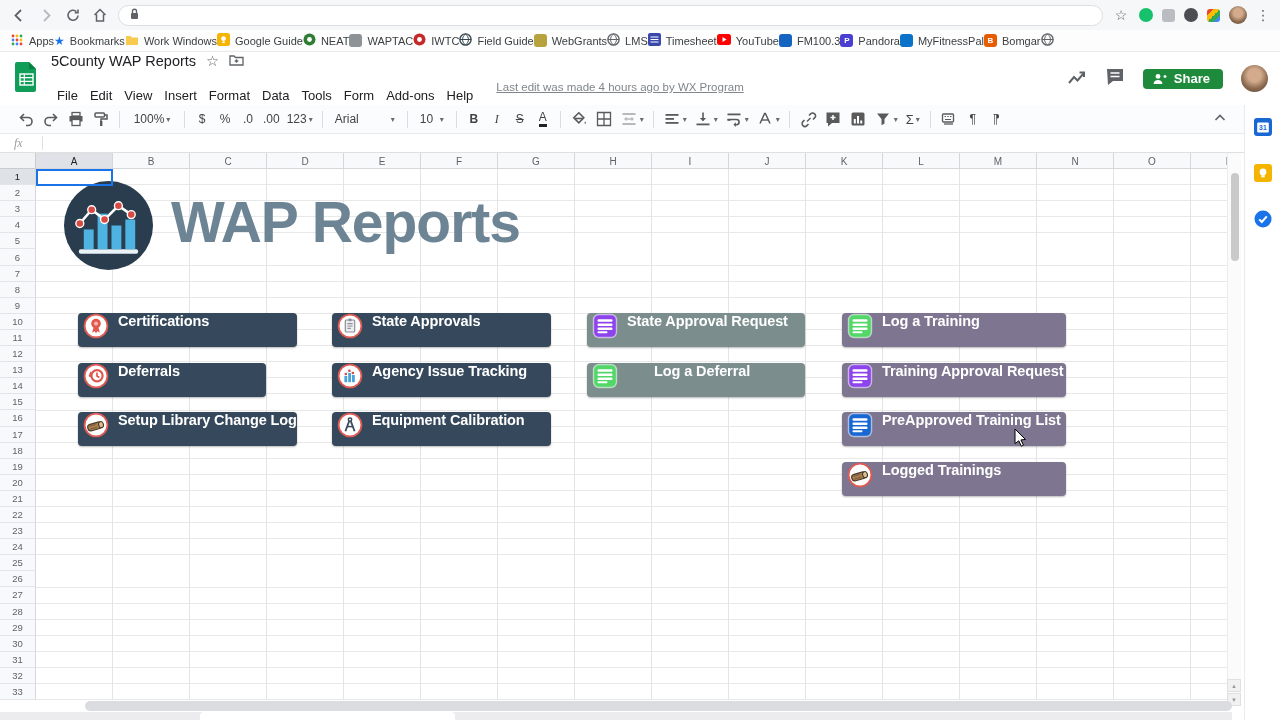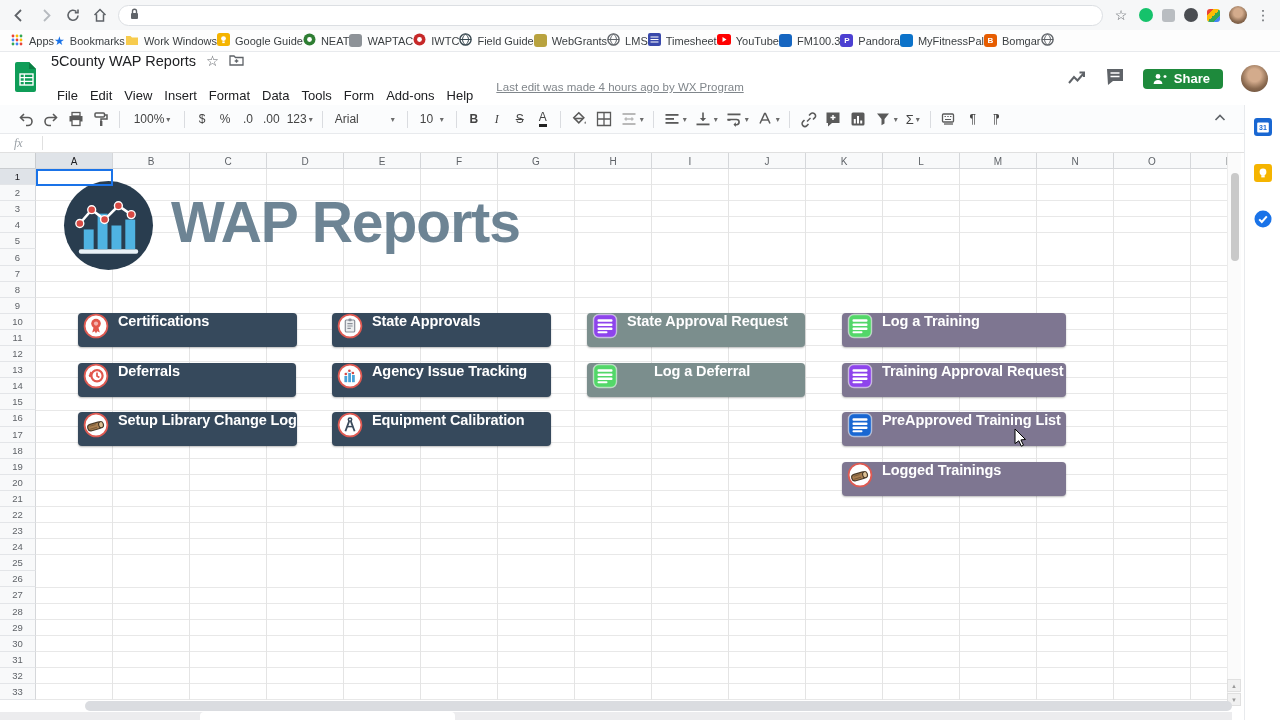--- a/index.html
+++ b/index.html
@@ -628,21 +628,21 @@
             <g fill="#fff">
               <rect x="5.5" y="6.2" width="15" height="2.5" rx="1"></rect>
               <rect x="5.5" y="10.4" width="15" height="2.5" rx="1"></rect>
               <rect x="5.5" y="14.6" width="15" height="2.5" rx="1"></rect>
               <rect x="5.5" y="18.3" width="10" height="1.9" rx="0.9"></rect>
             </g>
           </svg>
         </span>
         <span>Log  a Training</span>
       </div>
-      <div class="tile navy" style="left: 78px; top: 363px; width: 218px;">
+      <div class="tile navy" style="left: 78px; top: 363px; width: 188px;">
         <span class="tic">
           <svg width="26" height="26" viewBox="0 0 26 26">
             <circle cx="13" cy="13" r="11.4" fill="#fff" stroke="#df5a52" stroke-width="1.8"></circle>
             <circle cx="14" cy="12.8" r="5.6" fill="none" stroke="#e2574c" stroke-width="2.2"></circle>
             <path d="M14 9.6v3.4l2.4 1.5" fill="none" stroke="#e2574c" stroke-width="1.7"></path>
             <path d="M8.4 9.2a7.2 7.2 0 0 0-1.2 4.6" fill="none" stroke="#e2574c" stroke-width="2.2"></path>
             <path d="M5.4 12.2l2.2 2 .8-2.9z" fill="#e2574c"></path>
           </svg>
         </span>
         <span>Deferrals</span>

